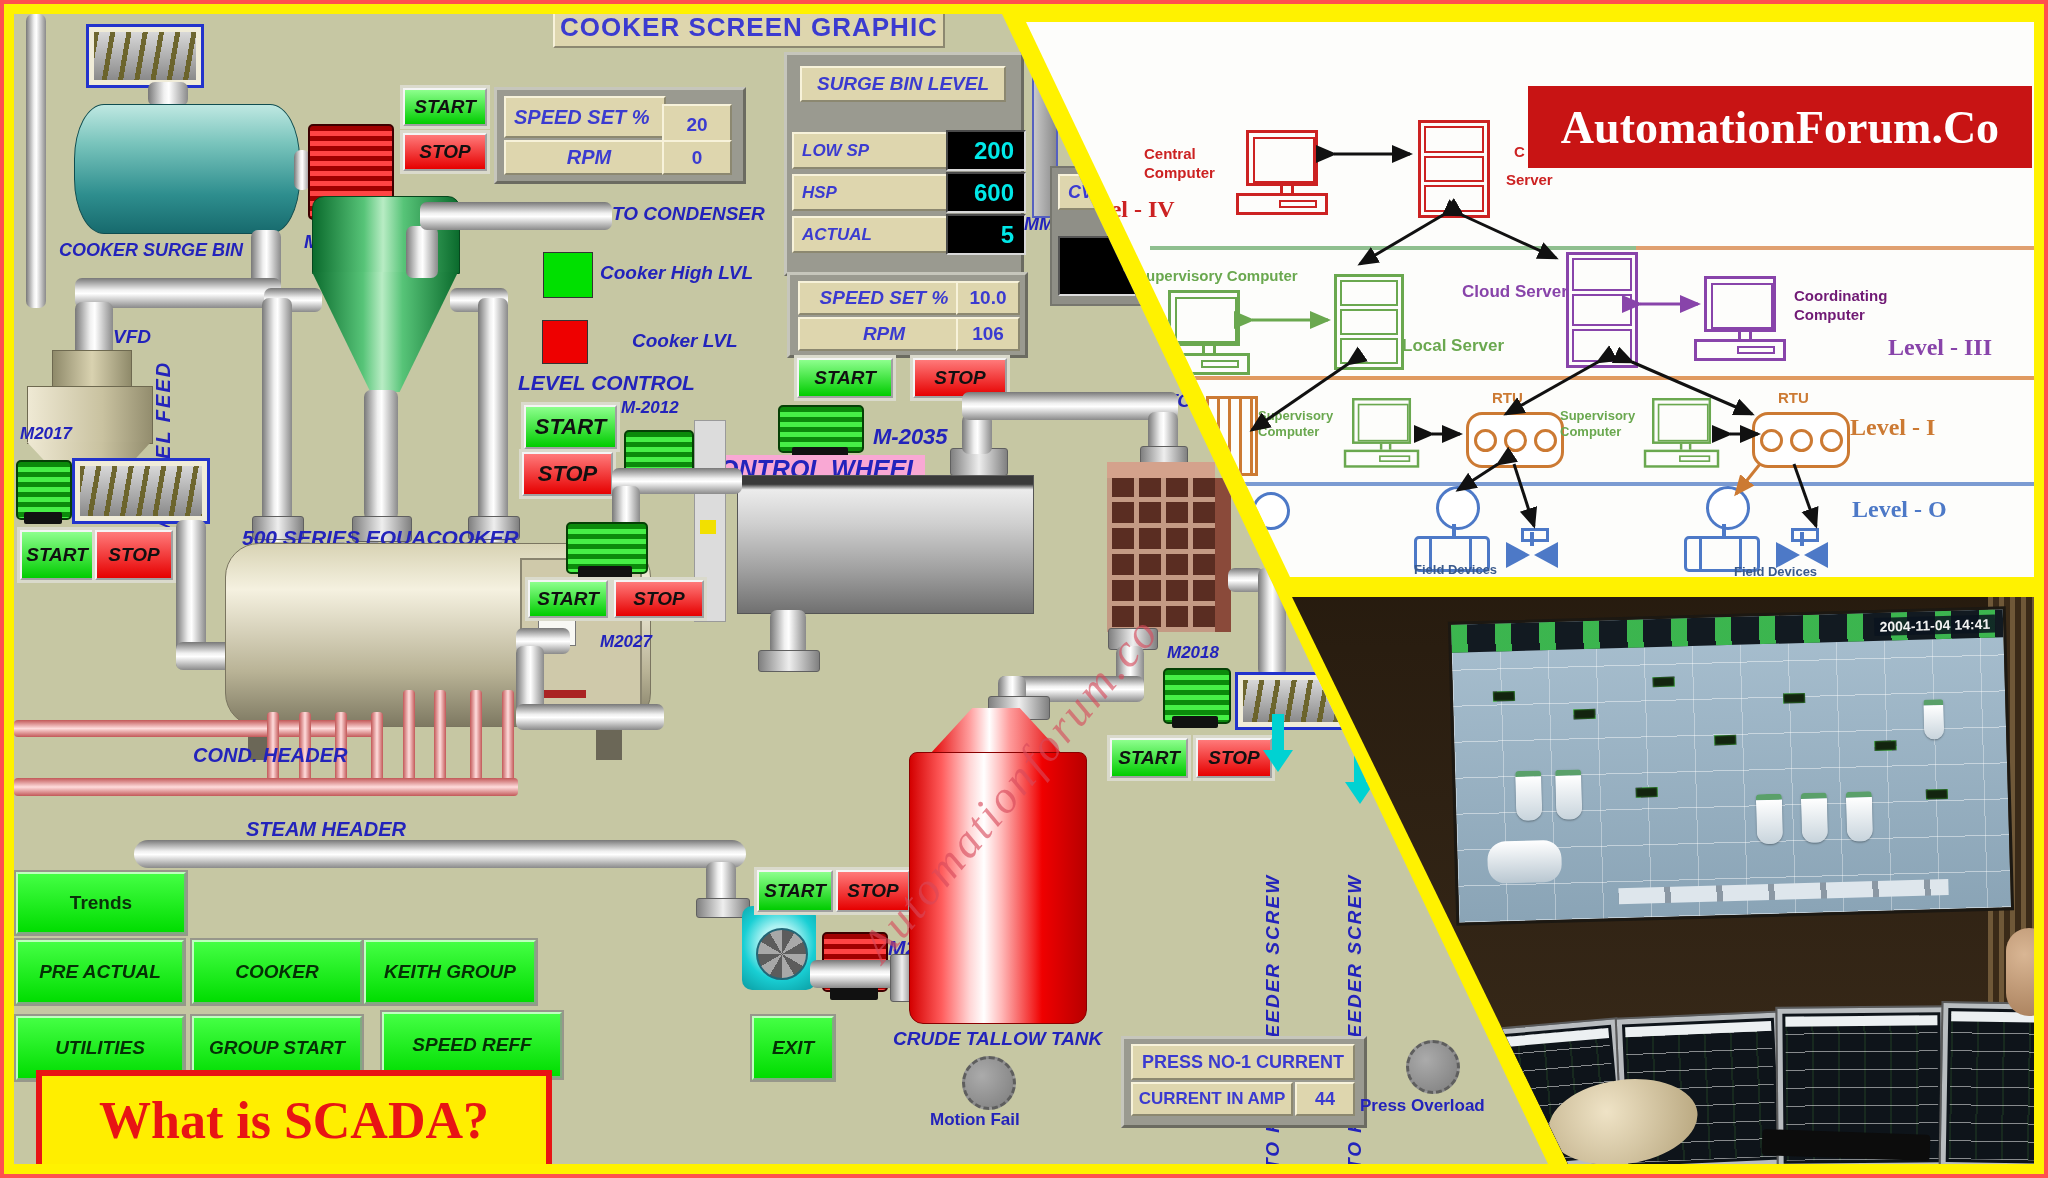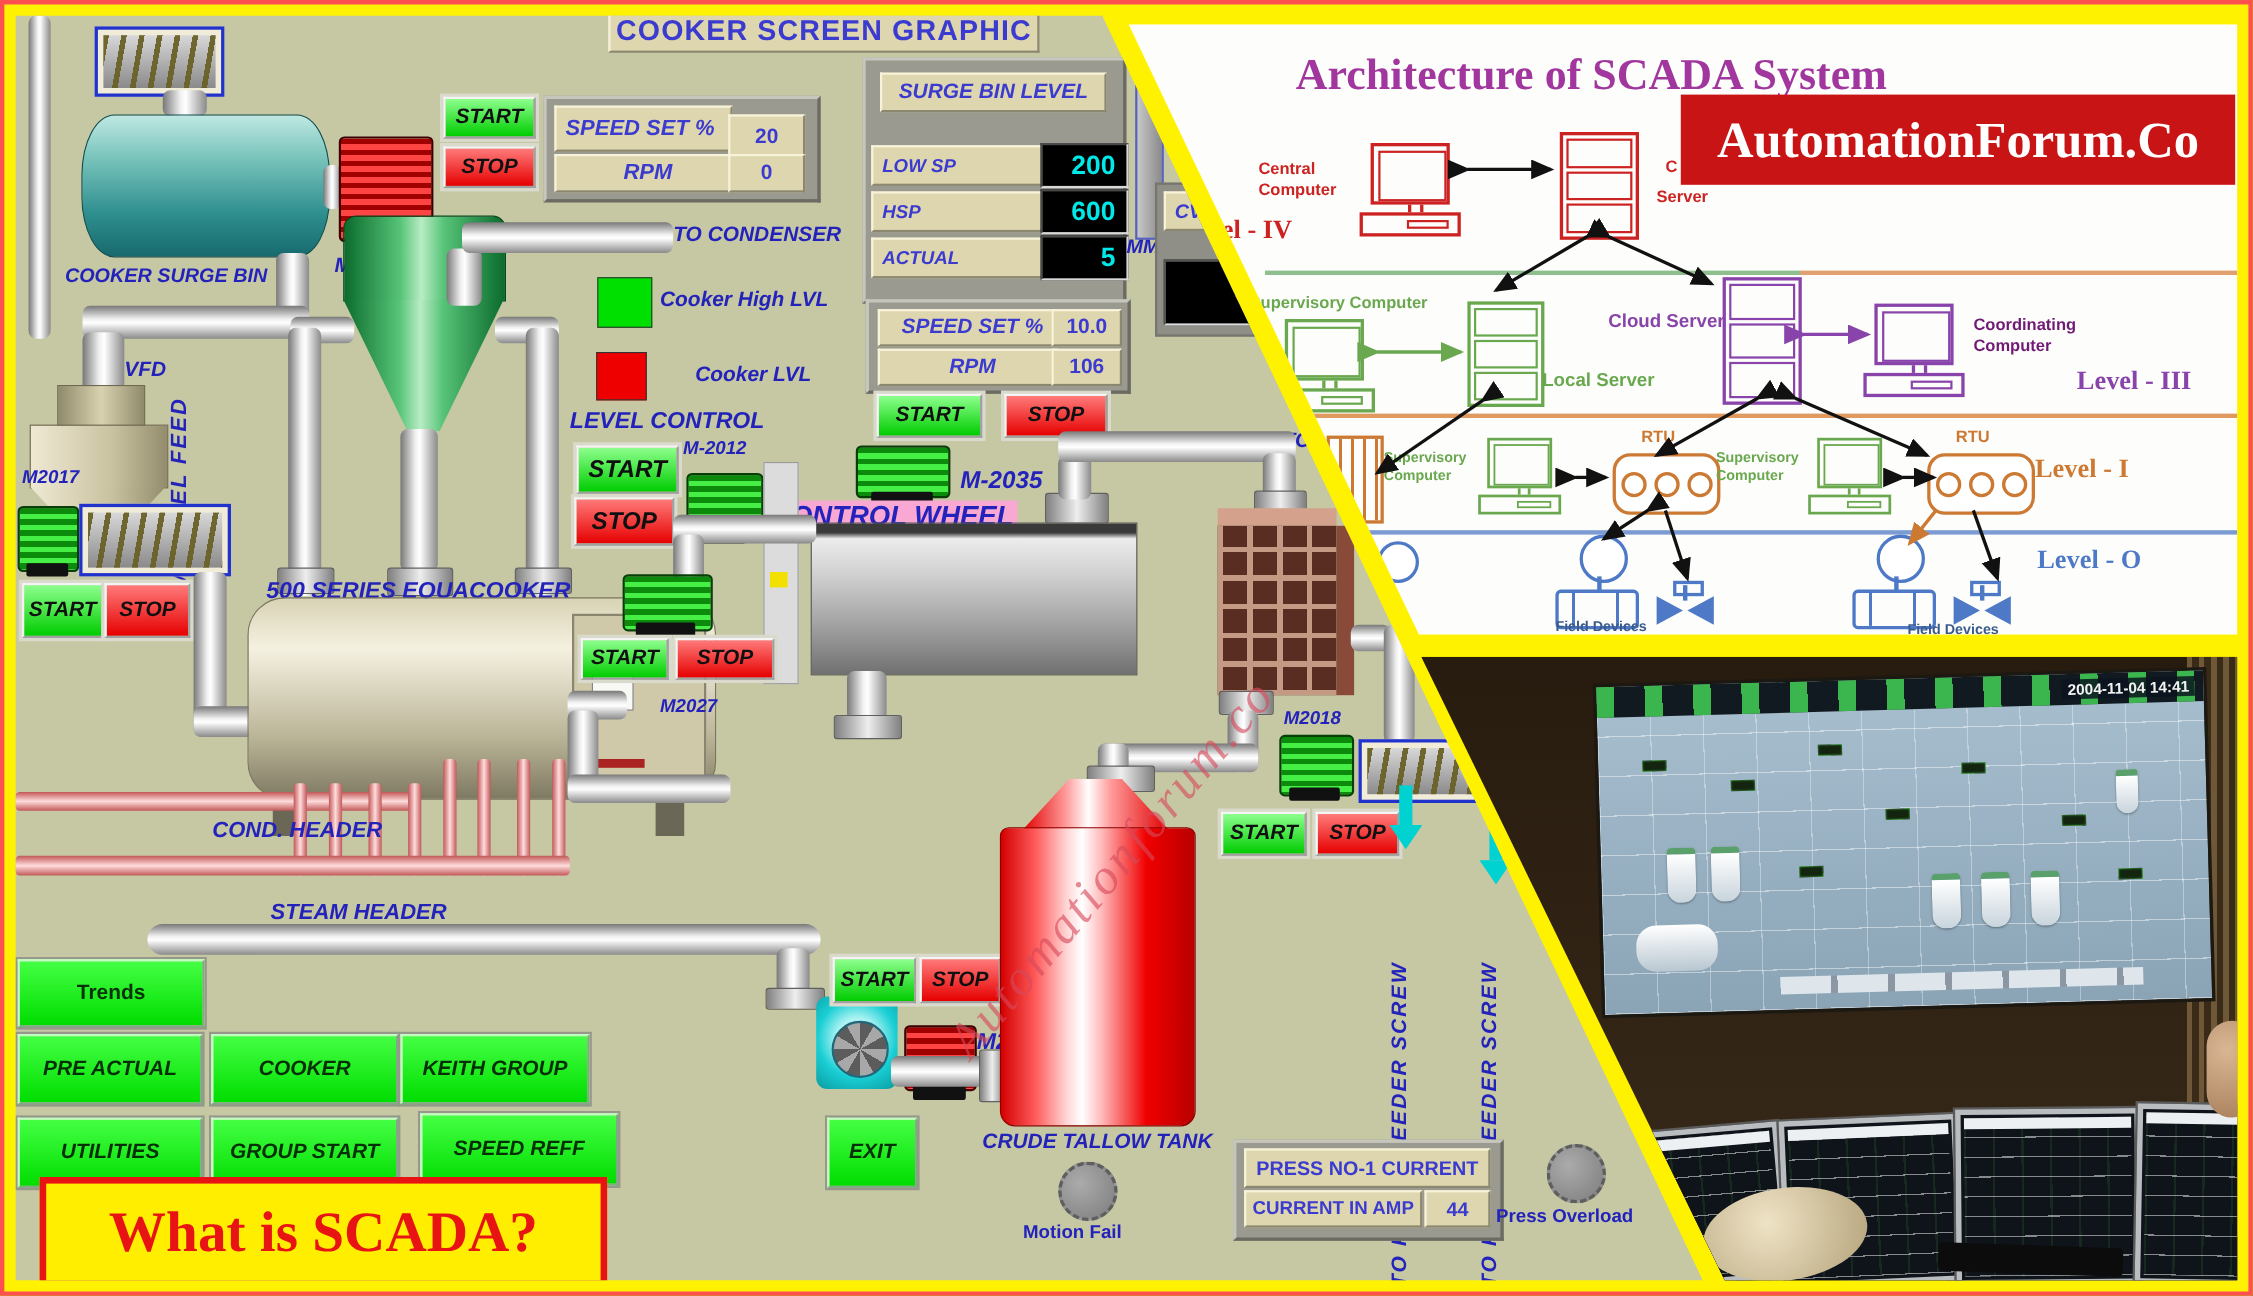--- a/index.html
+++ b/index.html
@@ -337,21 +337,20 @@
     <div class="nav-btn" style="left:752px;top:1016px;width:78px;height:60px;">EXIT</div>
 
     <div style="position:absolute;left:36px;top:1070px;width:504px;height:88px;background:#ffee00;border:6px solid #e81414;
          display:flex;align-items:center;justify-content:center;font-family:'Liberation Serif',serif;font-weight:bold;
          font-size:52px;color:#e81414;z-index:40;">What is SCADA?</div>
 
     <div id="watermark">Automationforum.co</div>
   </div>
 
   <div id="arch" class="layer">
-    <div style="position:absolute;left:1178px;top:44px;font-family:'Liberation Serif',serif;font-weight:bold;font-size:40px;color:#a0369e;">Architecture of SCADA System</div>
 
     <div class="a-lbl" style="left:1144px;top:144px;width:110px;color:#cc2222;white-space:normal;">Central Computer</div>
     <div class="comp" style="left:1246px;top:130px;color:#cc2222;">
       <div class="mon" style="border-color:#cc2222;">
           <i style="border-color:#cc2222;"></i>
         </div>
       <div class="stand" style="border-color:#cc2222;"></div>
       <div class="base" style="border-color:#cc2222;">
           <i style="border-color:#cc2222;"></i>
         </div>

